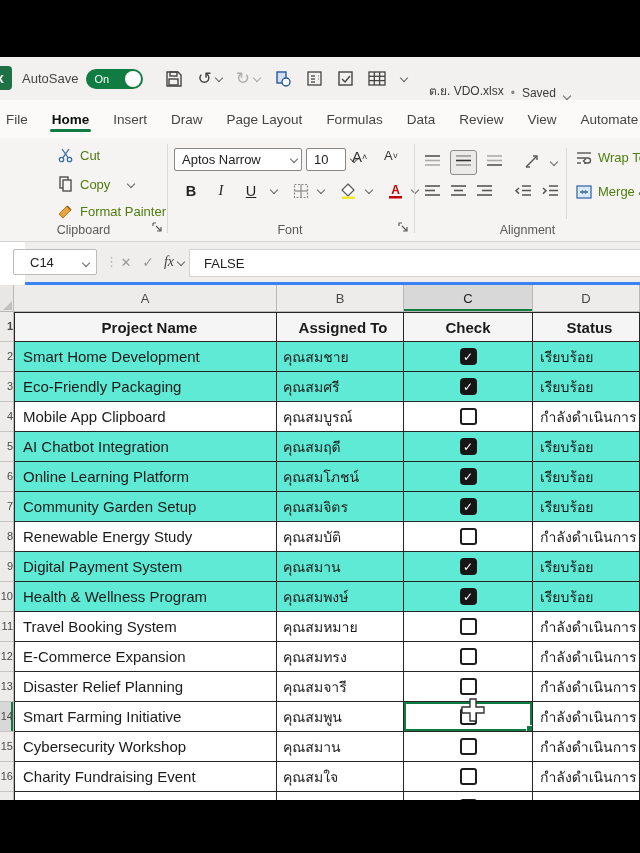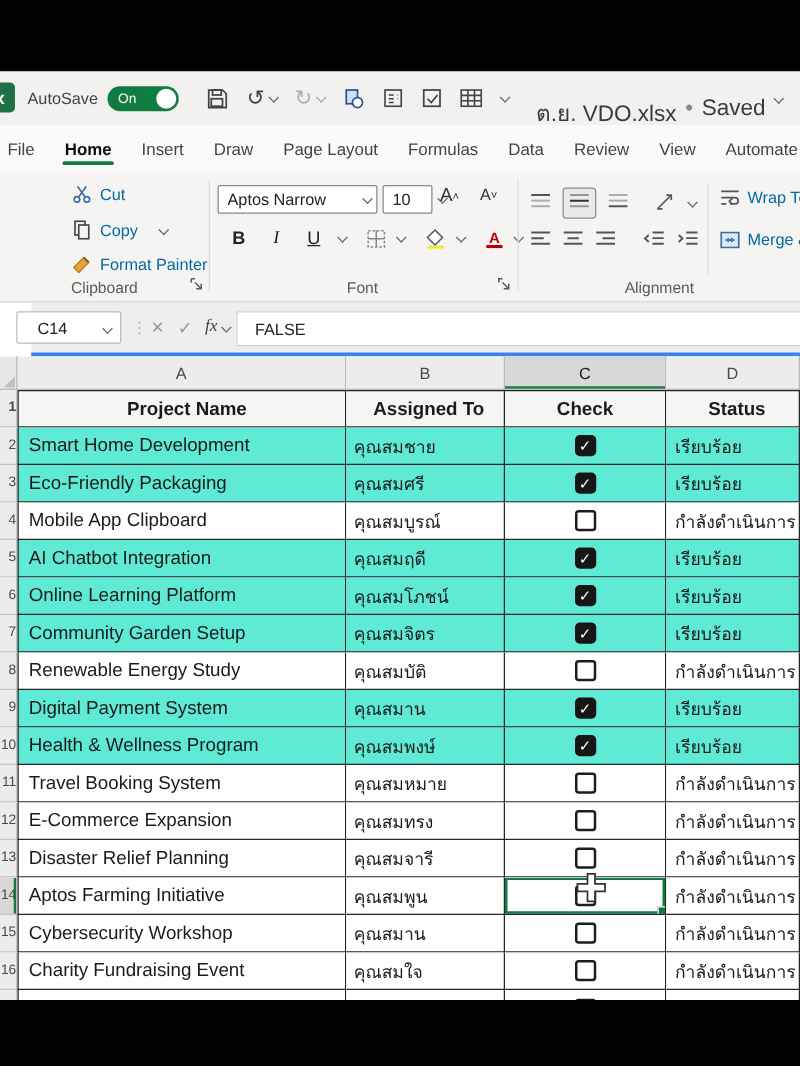--- a/index.html
+++ b/index.html
@@ -19,21 +19,21 @@
           color:#fff;font-size:11px;display:flex;align-items:center;padding-left:8px;box-sizing:border-box;}
   .toggle .knob{position:absolute;right:2px;top:2px;width:16px;height:16px;border-radius:8px;background:#fff;}
   .qat{display:flex;align-items:center;gap:14px;margin-left:22px;color:#444;}
   .qat svg{display:block;}
   .chv{display:inline-block;width:7px;height:7px;position:relative;}
   .chv::after{content:"";position:absolute;left:1px;top:0;width:5px;height:5px;
               border-right:1.5px solid #666;border-bottom:1.5px solid #666;transform:rotate(45deg);}
   .chv.gray::after{border-color:#aaa;}
   .undo{font-size:17px;color:#444;}
   .redo{font-size:17px;color:#b0aeac;}
-  .doctitle{margin-left:22px;display:flex;align-items:flex-start;gap:7px;color:#3a3a3a;font-size:18px;margin-top:24px;}
+  .doctitle{margin-left:22px;display:flex;align-items:flex-end;gap:7px;color:#3a3a3a;font-size:12px;margin-top:24px;}
 
   
   .tabsrow{position:absolute;top:100px;left:0;width:640px;height:38px;background:#fbfaf9;
            display:flex;align-items:center;gap:20px;padding-left:4px;box-sizing:border-box;
            font-size:13.5px;color:#444;white-space:nowrap;overflow:hidden;}
   .tab{padding:9px 2px;position:relative;flex:0 0 auto;}
   .tab.active{color:#0f1110;font-weight:bold;}
   .tab.active::after{content:"";position:absolute;left:0;right:0;bottom:4px;height:3px;background:#107c41;border-radius:2px;}
 
   
@@ -44,21 +44,21 @@
   .launcher{position:absolute;bottom:6px;}
   .ribrow{position:absolute;display:flex;align-items:center;}
   .ricon{display:inline-flex;align-items:center;justify-content:center;}
   .paste{position:absolute;left:6px;top:8px;width:44px;height:80px;display:flex;flex-direction:column;
          align-items:center;color:#9a9896;gap:2px;}
   .combo{background:#fff;border:1px solid #8a8886;border-radius:2px;height:23px;display:flex;
          align-items:center;padding:0 4px 0 7px;box-sizing:border-box;font-size:13px;color:#222;gap:22px;}
   .fmtbtn{font-size:14.5px;color:#222;width:22px;text-align:center;}
   .boxed{border:1px solid #8f8d8b;border-radius:3px;background:#eceae8;}
   .alico{display:inline-block;}
-  .riblabel{font-size:13px;color:#0369a1;}
+  .riblabel{font-size:13px;color:#4d7c0f;}
 
   
   .fbar{position:absolute;top:242px;left:0;width:640px;height:40px;background:#f0eeec;border-bottom:6px solid #3b82f6;margin-left:25px;}
   .namebox{position:absolute;left:-12px;top:7px;width:84px;height:26px;background:#fff;border:1px solid #bdbbb9;
            border-radius:2px;display:flex;align-items:center;box-sizing:border-box;padding-left:16px;font-size:13px;color:#222;}
   .namebox .chv{position:absolute;right:7px;top:10px;}
   .fdots{position:absolute;left:80px;top:12px;color:#b5b3b1;font-size:13px;letter-spacing:1px;}
   .fbtn{position:absolute;top:7px;height:26px;display:flex;align-items:center;justify-content:center;width:22px;}
   .ffield{position:absolute;left:164px;right:0;top:7px;height:26px;background:#fff;border:1px solid #d5d3d1;
           display:flex;align-items:center;padding-left:14px;font-size:13px;color:#222;}
@@ -526,21 +526,21 @@
       <div class="cell cB">คุณสมจารี</div>
       <div class="cell cC">
         <span class="cb off"></span>
 
       </div>
       <div class="cell cD">กำลังดำเนินการ</div>
     </div>
 
     <div class="trow">
       <span class="rh sel">14</span>
-      <div class="cell cA">Aptos Farming Initiative</div>
+      <div class="cell cA">Smart Farming Initiative</div>
       <div class="cell cB">คุณสมพูน</div>
       <div class="cell cC active">
         <span class="cb off"></span>
         <span class="fillhandle"></span>
       </div>
       <div class="cell cD">กำลังดำเนินการ</div>
     </div>
 
     <div class="trow">
       <span class="rh">15</span>

